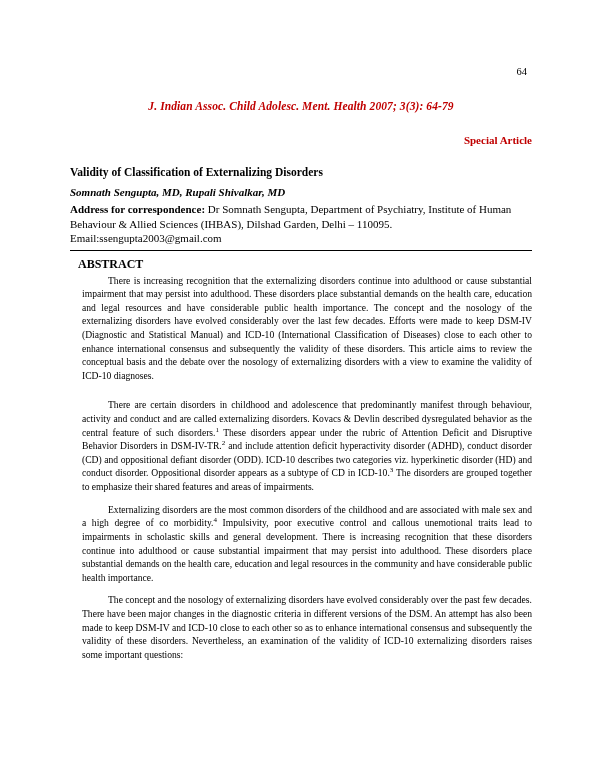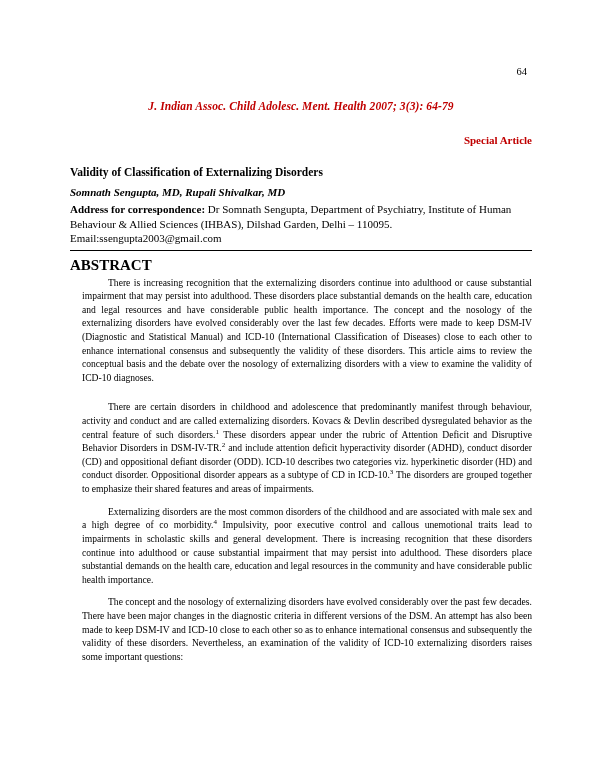--- a/index.html
+++ b/index.html
@@ -73,22 +73,22 @@
     font-weight: bold;
   }
   .rule {
     border: none;
     border-top: 1px solid #000;
     margin: 4px 0 6px 0;
     height: 0;
   }
   .section-head {
     font-weight: bold;
-    font-size: 15px;
-    margin: 0 0 2px 0;
+    font-size: 12px;
+    margin: 0 0 2px 8px;
   }
   p.body {
     font-size: 9.6px;
     line-height: 1.42;
     text-align: justify;
     margin: 0 0 9px 12px;
     text-indent: 26px;
   }
   .gap-sm { height: 7px; }
   sup {

